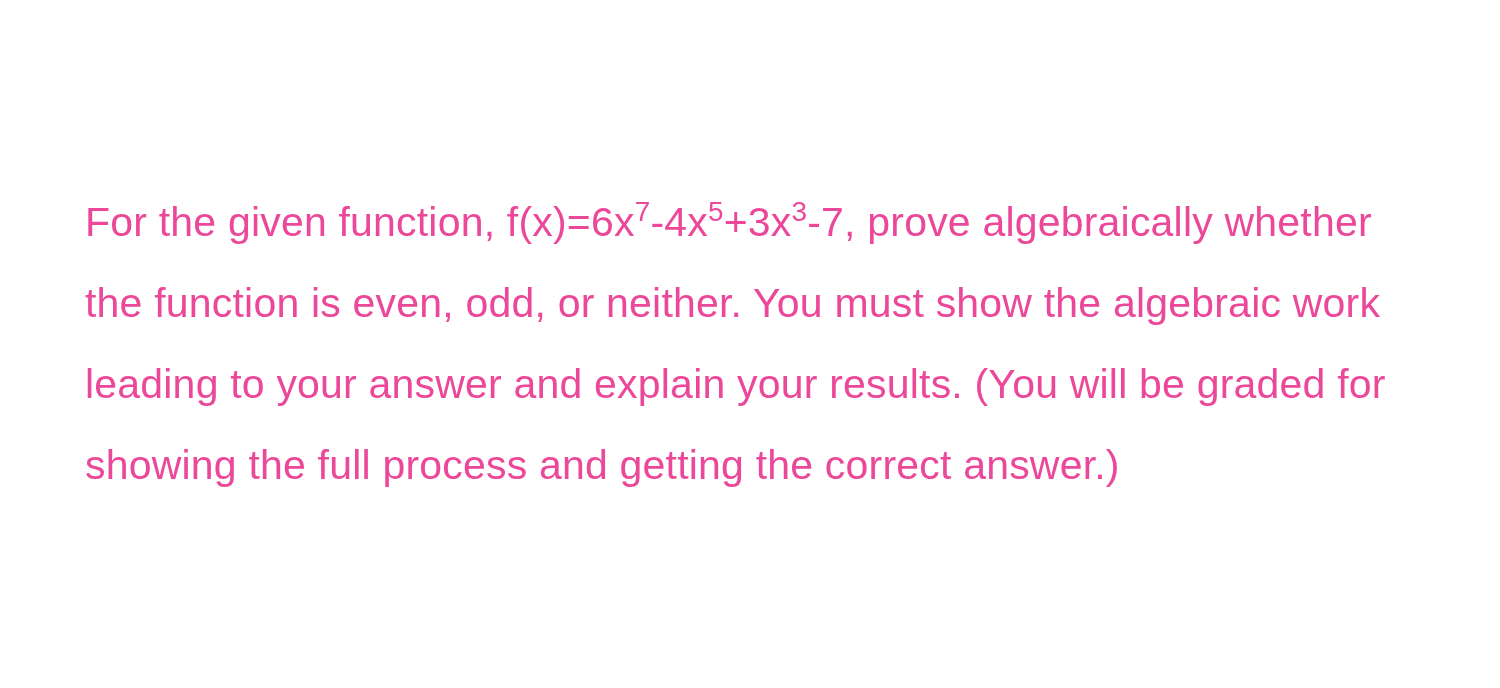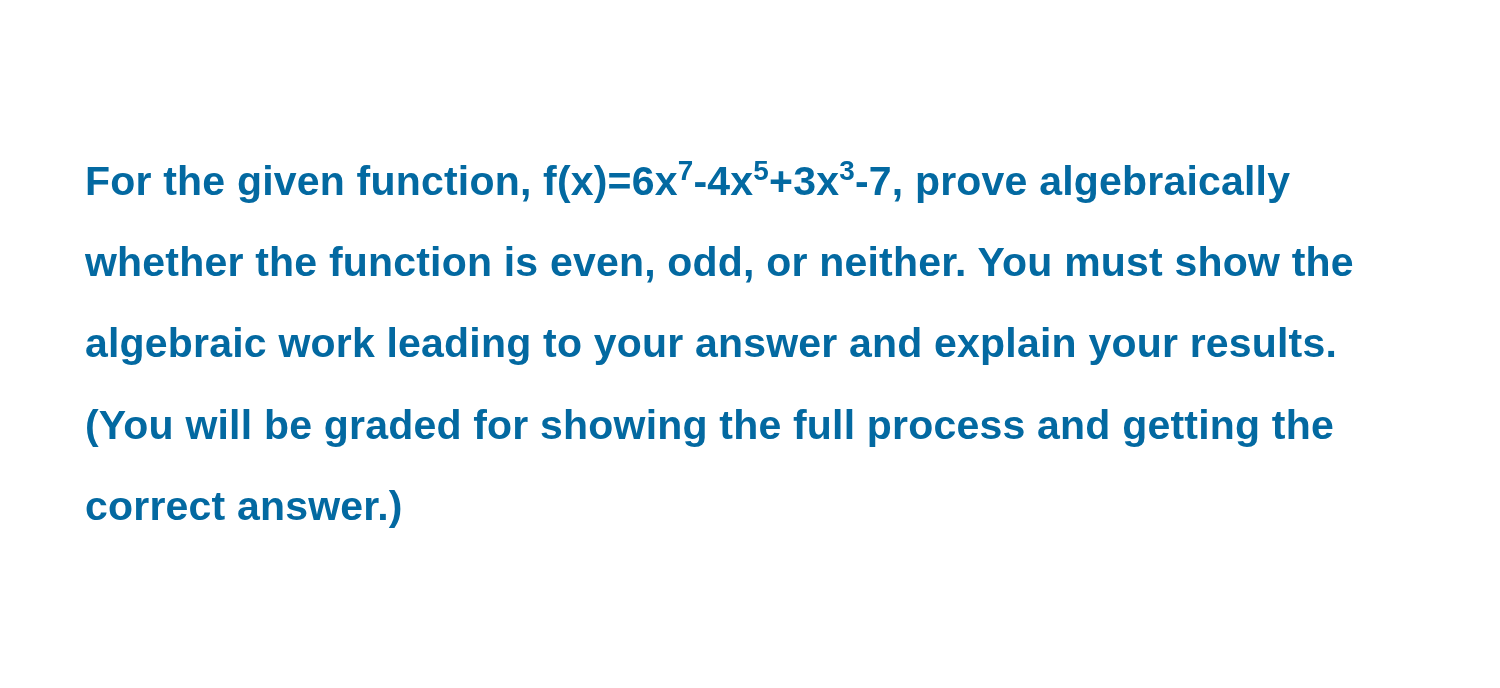--- a/index.html
+++ b/index.html
@@ -15,22 +15,22 @@
       display: flex;
       align-items: center;
     }
     .content {
       padding: 0 85px;
       width: 100%;
     }
     .text-block {
       font-size: 41px;
       line-height: 1.98;
-      color: #0369a1;
-      font-weight: 700;
+      color: #ec4899;
+      font-weight: 400;
       letter-spacing: 0.2px;
     }
     .sup {
       font-size: 0.68em;
       vertical-align: super;
       line-height: 0;
     }
   </style>
 </head>
 <body>

